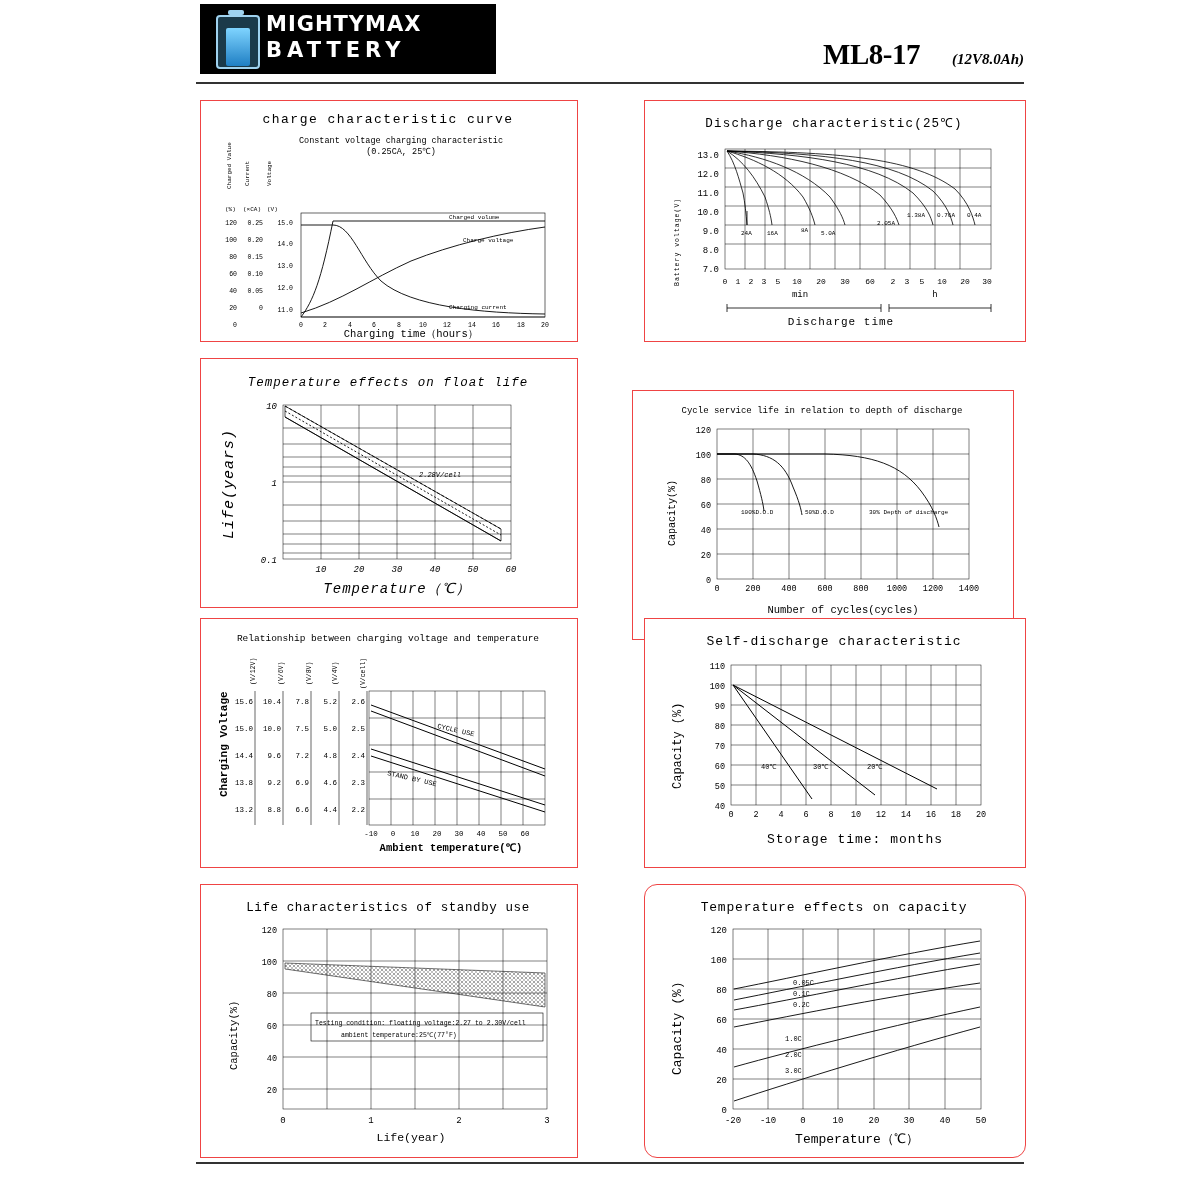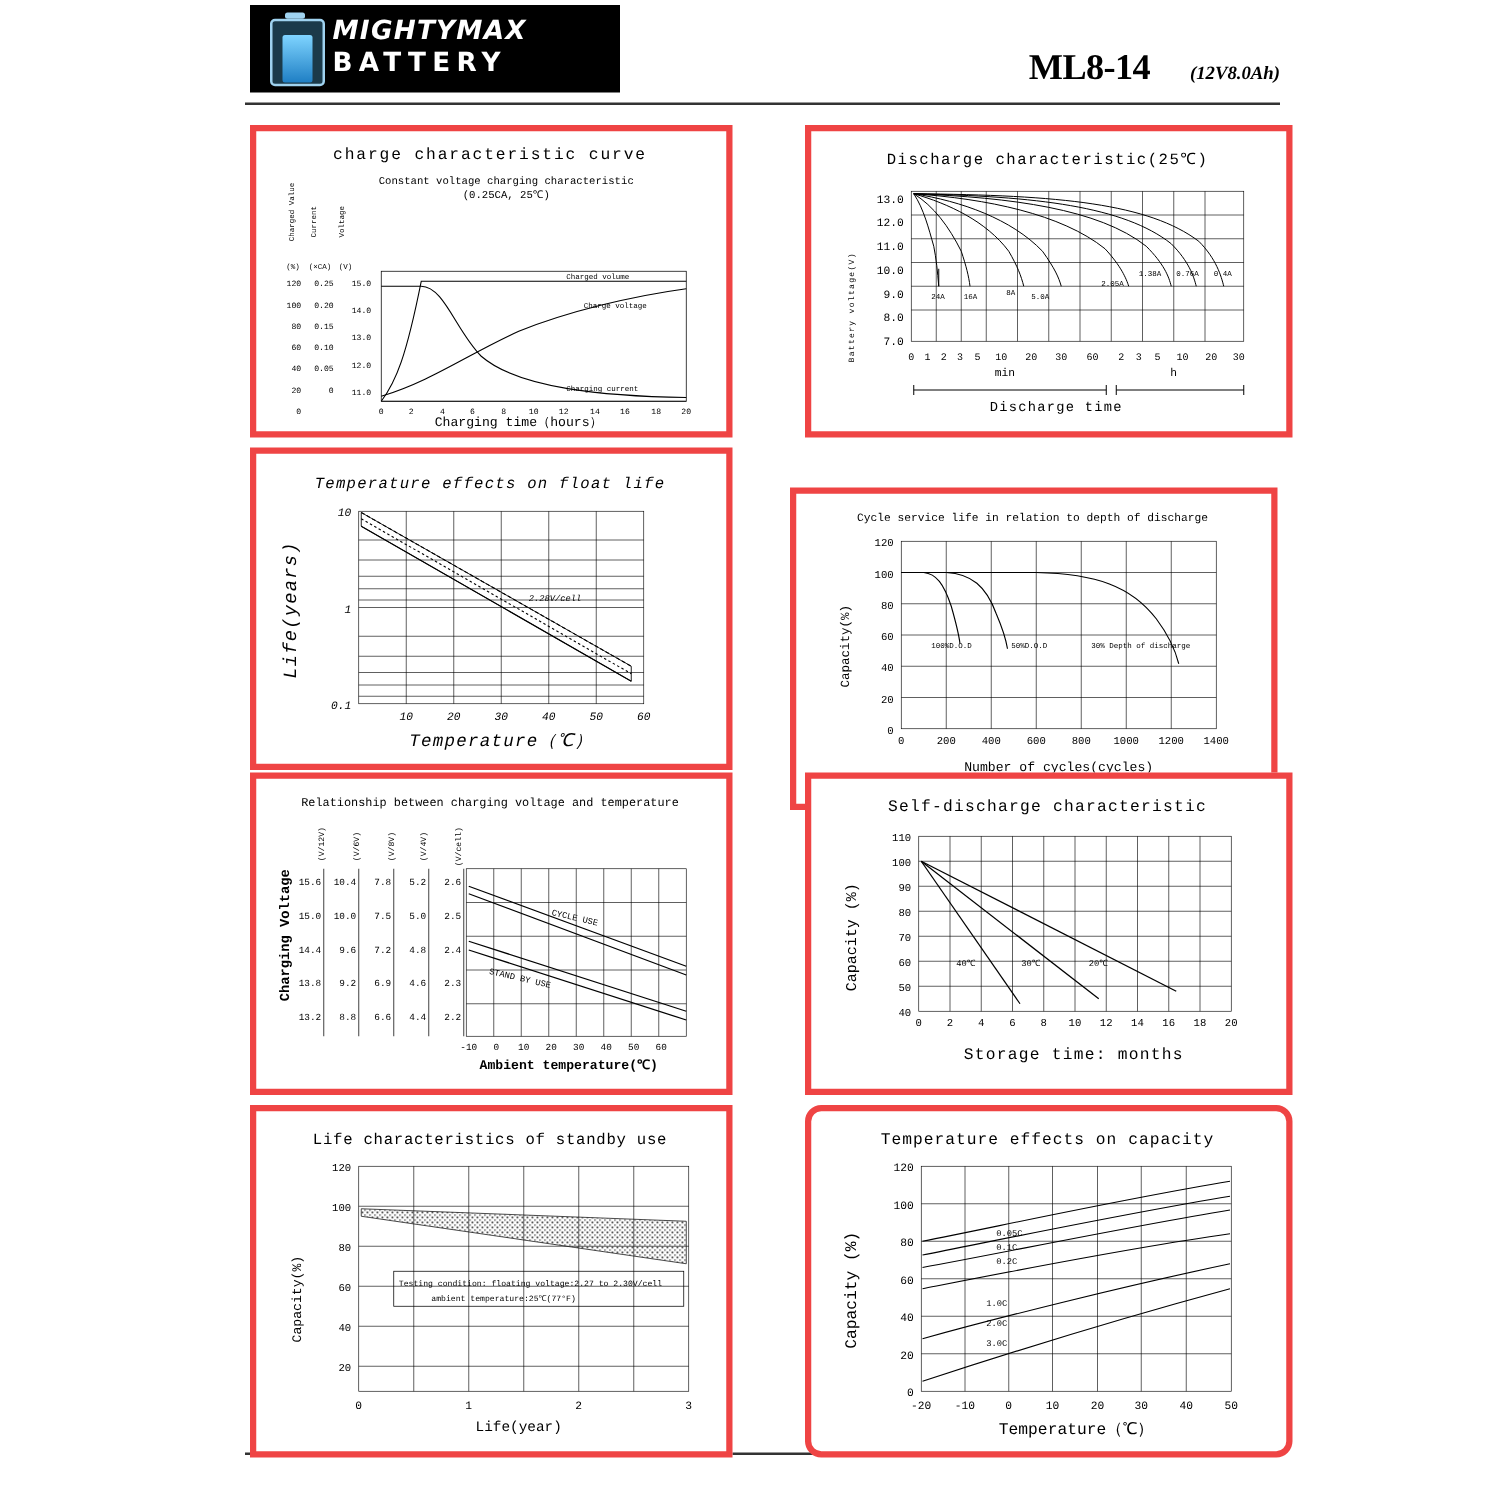--- a/index.html
+++ b/index.html
@@ -5,49 +5,49 @@
   html,body{margin:0;padding:0;background:#fff;}
   body{width:1200px;height:1200px;font-family:"Liberation Sans",sans-serif;color:#000;position:relative;overflow:hidden;}
 
   
   .header{position:absolute;left:0;top:0;width:1200px;height:88px;}
   .logo-box{position:absolute;left:200px;top:4px;width:296px;height:70px;background:#000;}
   .logo-batt{position:absolute;left:14px;top:6px;width:44px;height:56px;}
   .batt-cap{position:absolute;left:14px;top:0;width:16px;height:5px;background:#9fd2ef;border-radius:2px;}
   .batt-body{position:absolute;left:2px;top:5px;width:40px;height:50px;border:2px solid #9fd2ef;border-radius:4px;background:#1b3a4a;}
   .batt-fill{position:absolute;left:8px;top:11px;width:24px;height:38px;background:linear-gradient(180deg,#7fd4ff,#1f7fc4);border-radius:2px;}
-  .logo-t1{position:absolute;left:66px;top:8px;color:#fff;font-size:21px;font-weight:bold;letter-spacing:1px;font-family:"DejaVu Sans",sans-serif;font-style:italic;}
+  .logo-t1{position:absolute;left:66px;top:8px;color:#fff;font-size:21px;font-weight:bold;letter-spacing:1px;font-family:"DejaVu Sans",sans-serif;}
   .logo-t2{position:absolute;left:66px;top:34px;color:#fff;font-size:21px;font-weight:bold;letter-spacing:5px;font-family:"DejaVu Sans",sans-serif;}
   .model{position:absolute;right:176px;top:38px;text-align:right;}
   .model .m1{font-family:"Liberation Serif",serif;font-size:29px;font-weight:bold;letter-spacing:-0.5px;}
   .model .m2{font-family:"Liberation Serif",serif;font-size:15px;font-style:italic;font-weight:bold;margin-left:32px;}
   .hr-top{position:absolute;left:196px;top:82px;width:828px;height:2px;background:#333;}
   .hr-bottom{position:absolute;left:196px;top:1162px;width:828px;height:2px;background:#333;}
 
   
-  .panel{position:absolute;border:5px solid #ef4444;background:#fff;}
+  .panel{position:absolute;border:1px solid #ef4444;background:#fff;}
   svg{display:block;}
   text{font-family:"Liberation Mono",monospace;}
 </style>
 </head>
 <body>
 
 <div class="header">
   <div class="logo-box">
     <div class="logo-batt">
       <div class="batt-cap"></div>
       <div class="batt-body">
           <div class="batt-fill"></div>
         </div>
     </div>
     <div class="logo-t1">MIGHTYMAX</div>
     <div class="logo-t2">BATTERY</div>
   </div>
   <div class="model">
-    <span class="m1">ML8-14</span><span class="m2">(12V8.0Ah)</span>
+    <span class="m1">ML8-17</span><span class="m2">(12V8.0Ah)</span>
   </div>
   <div class="hr-top"></div>
 </div>
 <div class="hr-bottom"></div>
 
 <div class="panel" style="left:200px;top:100px;width:376px;height:240px;">
   <svg width="374" height="238" viewBox="0 0 374 238">
     <text x="187" y="22" text-anchor="middle" font-size="13" letter-spacing="1.5">charge characteristic curve</text>
     <text x="200" y="42" text-anchor="middle" font-size="8.5">Constant voltage charging characteristic</text>
     <text x="200" y="53" text-anchor="middle" font-size="8.5">(0.25CA, 25℃)</text>

